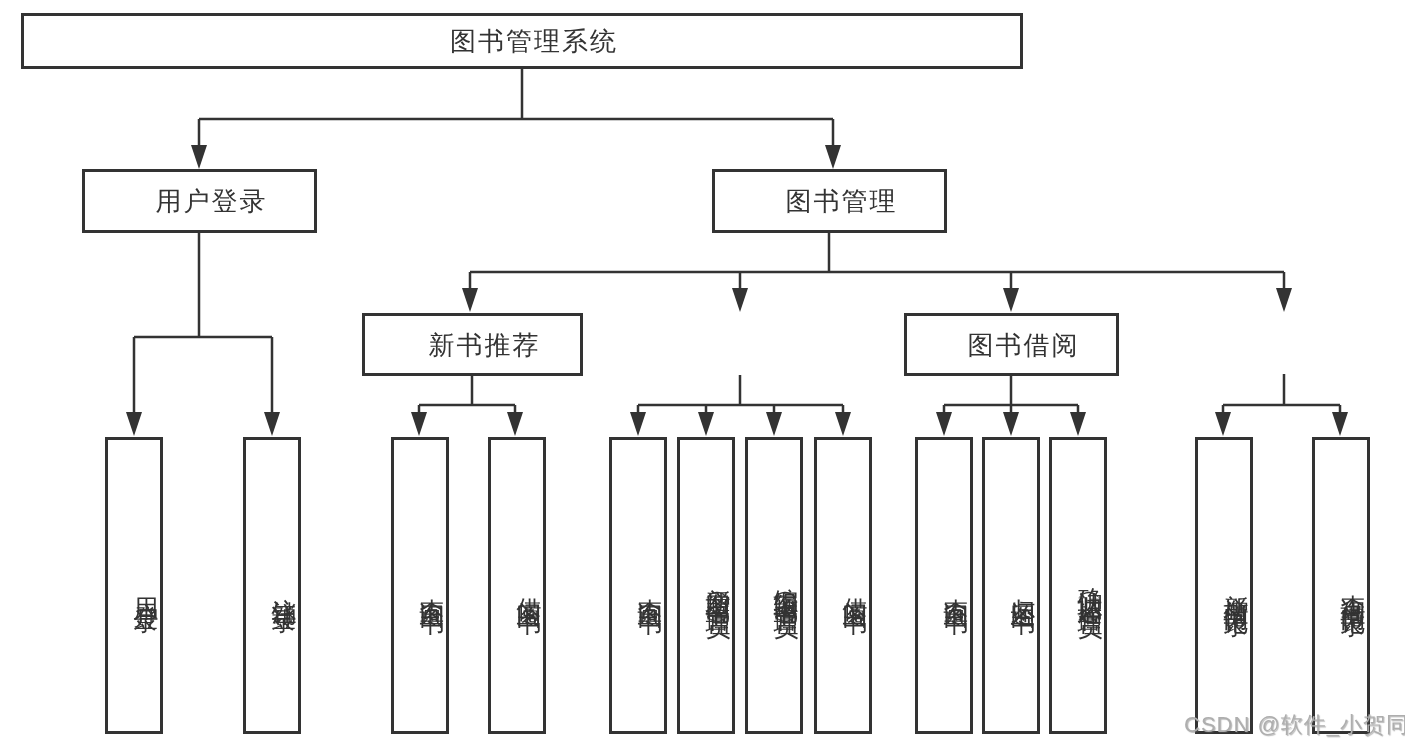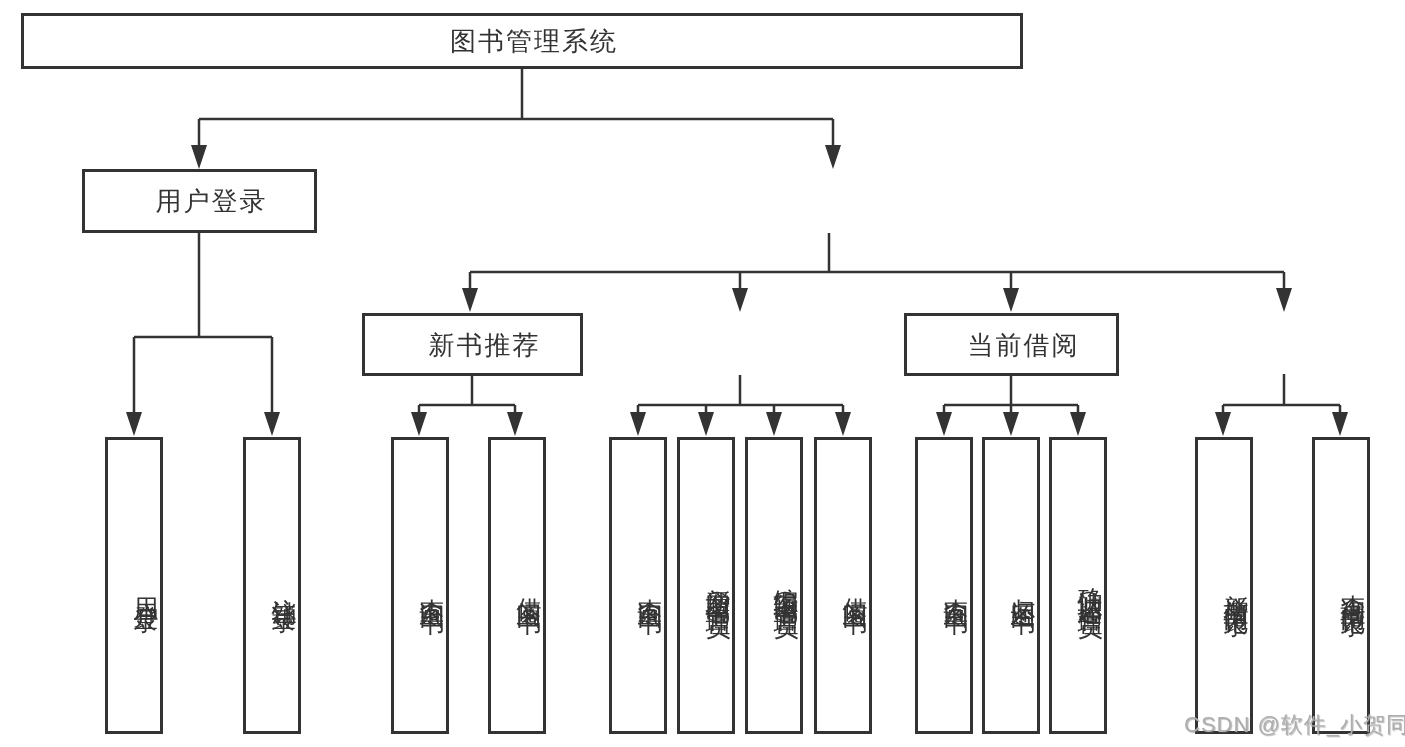--- a/index.html
+++ b/index.html
@@ -71,23 +71,24 @@
          M630 412L646 412L638 436Z M698 412L714 412L706 436Z
          M766 412L782 412L774 436Z M835 412L851 412L843 436Z
          M936 412L952 412L944 436Z M1003 412L1019 412L1011 436Z
          M1070 412L1086 412L1078 436Z
          M1215 412L1231 412L1223 436Z M1332 412L1348 412L1340 436Z"></path>
   </svg>
 
   <div class="node" style="left:21px; top:13px; width:1002px; height:56px;">图书管理系统</div>
 
   <div class="node" style="left:82px; top:169px; width:235px; height:64px;">用户登录</div>
+  <div class="node" style="left:712px; top:169px; width:235px; height:64px;">图书管理</div>
 
   <div class="node" style="left:362px; top:313px; width:221px; height:63px;">新书推荐</div>
-  <div class="node" style="left:904px; top:313px; width:215px; height:63px;">当前借阅</div>
+  <div class="node" style="left:904px; top:313px; width:215px; height:63px;">图书借阅</div>
 
   <div class="node vertical" style="left:105px; top:437px; width:58px; height:297px;">用户登录</div>
   <div class="node vertical" style="left:243px; top:437px; width:58px; height:297px;">注销登录</div>
 
   <div class="node vertical" style="left:391px; top:437px; width:58px; height:297px;">查询图书</div>
   <div class="node vertical" style="left:488px; top:437px; width:58px; height:297px;">借阅图书</div>
 
   <div class="node vertical" style="left:609px; top:437px; width:58px; height:297px;">查询图书</div>
   <div class="node vertical" style="left:677px; top:437px; width:58px; height:297px;">新增图书（管理员）</div>
   <div class="node vertical" style="left:745px; top:437px; width:58px; height:297px;">编辑图书（管理员）</div>

